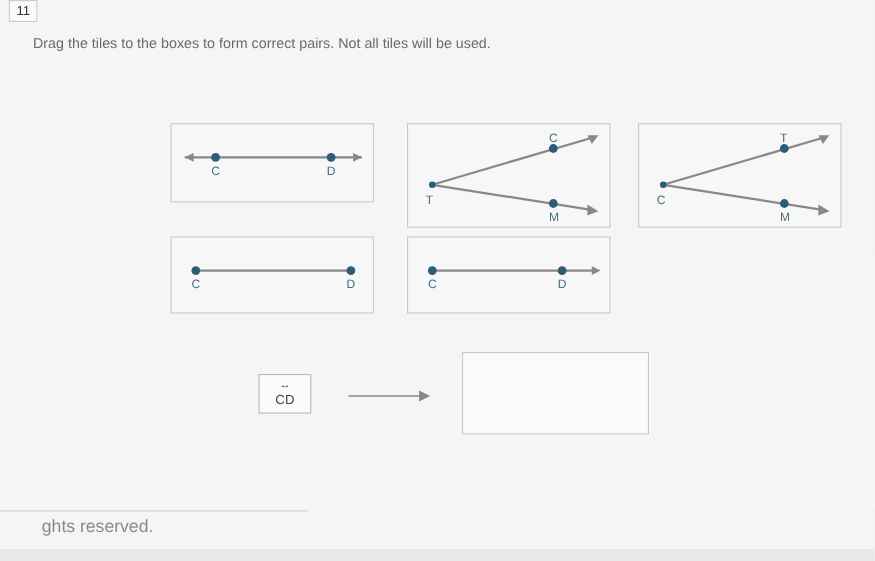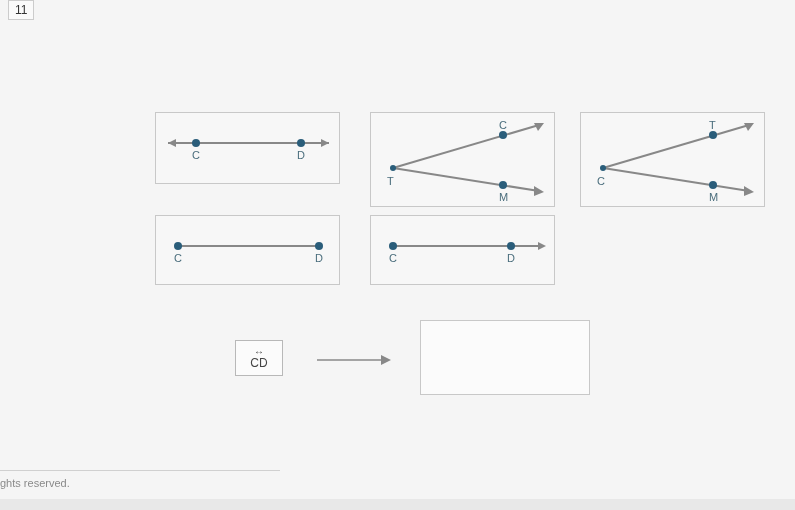--- a/index.html
+++ b/index.html
@@ -83,34 +83,36 @@
   left: 420px;
   width: 170px;
   height: 75px;
   border: 1px solid #c8c8c8;
   background: #fbfbfb;
 }
 .footer {
   position: absolute;
   bottom: 10px;
   left: 0px;
-  font-size: 11px;
+  font-size: 16px;
   color: #8a8a8a;
   padding-top: 6px;
   border-top: 1px solid #d0d0d0;
   width: 280px;
+  padding-left: 38px;
 }
 .pt-label { font-size: 11px; fill: #4a6d7c; font-family: Arial; }
 </style>
 </head>
 <body>
 <div class="page">
 
 <div class="qnum">11</div>
 
+<div class="instr1">Drag the tiles to the boxes to form correct pairs. Not all tiles will be used.</div>
 
 <div class="tile t1">
   <svg width="185" height="72">
     <line x1="12" y1="30" x2="173" y2="30" stroke="#888" stroke-width="2"></line>
     <polygon points="12,30 20,26 20,34" fill="#888"></polygon>
     <polygon points="173,30 165,26 165,34" fill="#888"></polygon>
     <circle cx="40" cy="30" r="4" fill="#2a5d7a"></circle>
     <circle cx="145" cy="30" r="4" fill="#2a5d7a"></circle>
     <text x="36" y="46" class="pt-label">C</text>
     <text x="141" y="46" class="pt-label">D</text>

